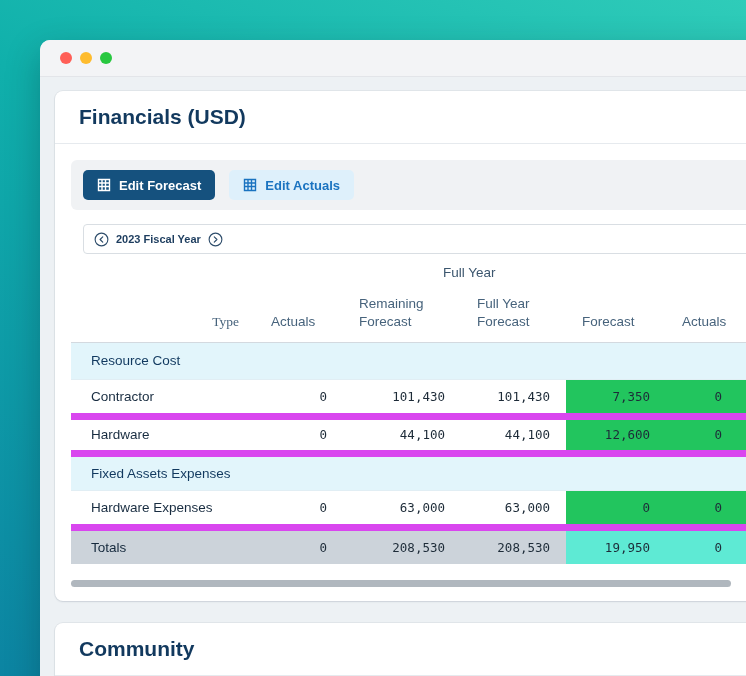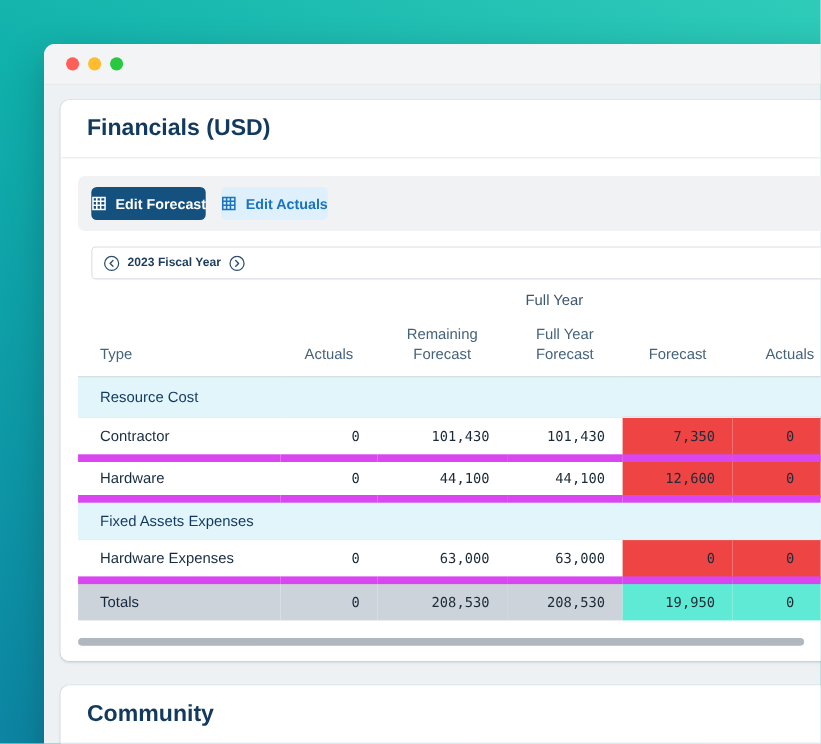--- a/index.html
+++ b/index.html
@@ -32,54 +32,54 @@
   .card-header{padding:14px 24px;border-bottom:1px solid #e6eaee;}
   .card-title{font-size:21px;font-weight:600;color:#12395e;}
   .card-body{padding:16px 16px 14px 16px;}
   .toolbar{
     background:#f0f2f4;border-radius:6px;padding:10px 12px;
     display:flex;align-items:center;gap:14px;
   }
   .btn{
     display:inline-flex;align-items:center;gap:8px;border:none;cursor:pointer;
     font-family:inherit;font-weight:700;font-size:13px;border-radius:5px;
-    padding:8px 0;line-height:1;
+    padding:8px 14px;line-height:1;
   }
   .btn-primary{background:#15517e;color:#ffffff;}
   .btn-light{background:#def0fb;color:#1a73c0;}
   .fiscalbar{
     margin:14px 0 0 12px;border:1px solid #d9dee3;border-radius:4px;
     height:30px;display:flex;align-items:center;gap:7px;padding:0 10px;
     width:824px;background:#ffffff;box-sizing:border-box;
   }
   .fiscal-label{font-size:11px;font-weight:600;color:#1c3c5e;}
   .icon-btn{background:none;border:none;padding:0;margin:0;display:flex;align-items:center;cursor:pointer;color:#2e4d6b;}
   table.fin{
     border-collapse:collapse;table-layout:fixed;width:699px;margin-top:4px;
   }
   table.fin th,table.fin td{box-sizing:border-box;}
   .g-row th{height:28px;font-weight:400;font-size:13.5px;color:#3c566e;vertical-align:middle;}
-  .g-fullyear{text-align:center;padding-left:100px;}
+  .g-fullyear{text-align:left;padding-left:100px;}
   .h-row th{
     height:56px;vertical-align:bottom;padding:0 16px 10px 16px;
     font-weight:400;font-size:13.5px;color:#47637c;line-height:1.35;
     border-bottom:1px solid #d3d9df;
   }
-  .h-row th.col-type{text-align:left;padding-left:20px;}
-  .h-row th.num{text-align:center;}
+  .h-row th.col-type{text-align:right;padding-left:20px;font-family:Liberation Serif, serif;}
+  .h-row th.num{text-align:left;}
   tbody td{height:37px;border-bottom:7px solid #d946ef;}
   td.cell-label{
     font-size:13.5px;color:#182c40;text-align:left;padding:0 16px 0 20px;
   }
   td.cell-num{
     font-family:"DejaVu Sans Mono",monospace;font-size:12.5px;color:#1d2b38;
     text-align:right;padding:0 16px;
   }
   td.cell-num.last{padding-right:48px;}
-  td.mcol{background:#ef4444;}
+  td.mcol{background:#22c55e;}
   tr.row-section td{
     background:#e2f5fb;color:#11395f;font-size:13.5px;
     text-align:left;padding:0 16px 0 20px;border-bottom:1px solid #e1eef4;
   }
   tr.row-totals td{background:#ccd3da;border-bottom:none;border-top:1px solid #bfc6cf;margin-left:31px;}
   tr.row-totals td.mcol{background:#5eead4;}
   tr.row-totals td.cell-label{color:#15293c;}
   .hscrollbar{
     margin-top:16px;height:7px;width:660px;border-radius:4px;background:#b0b7be;
   }

